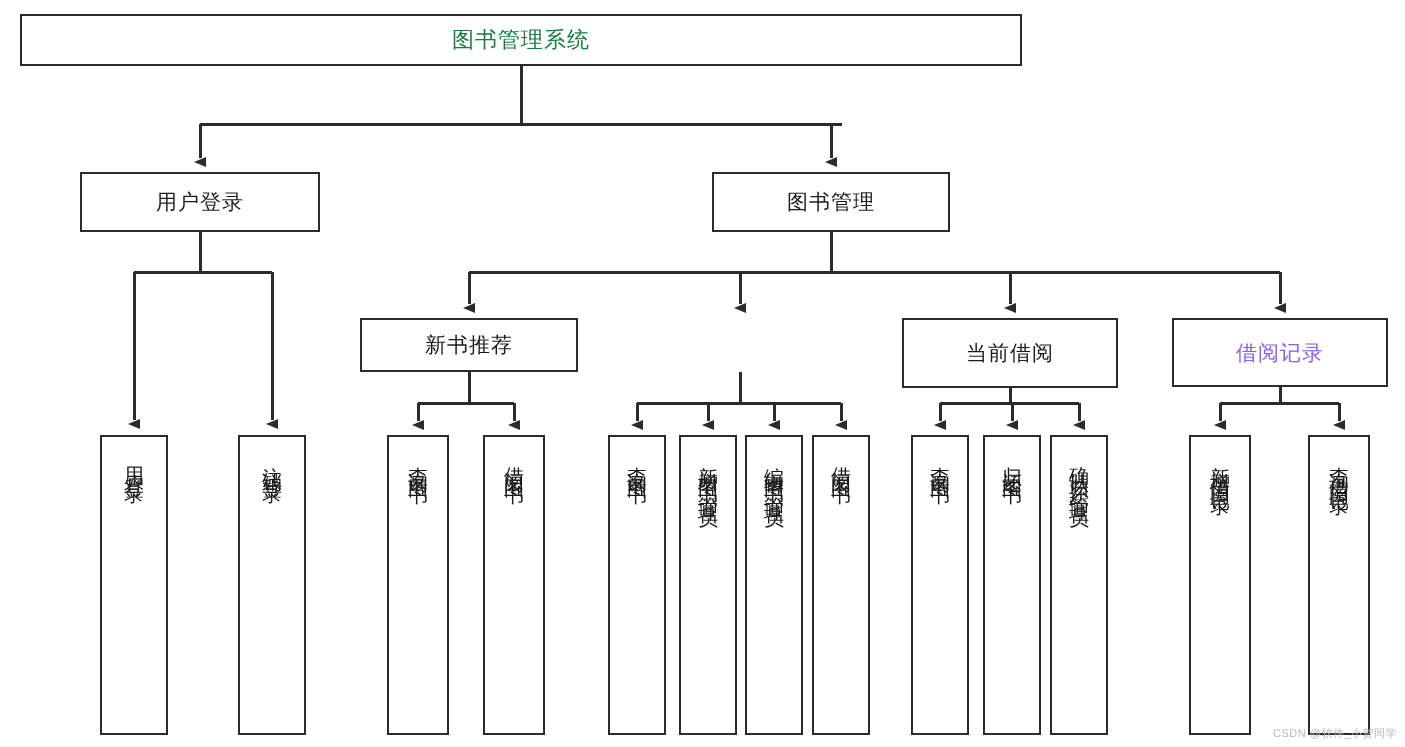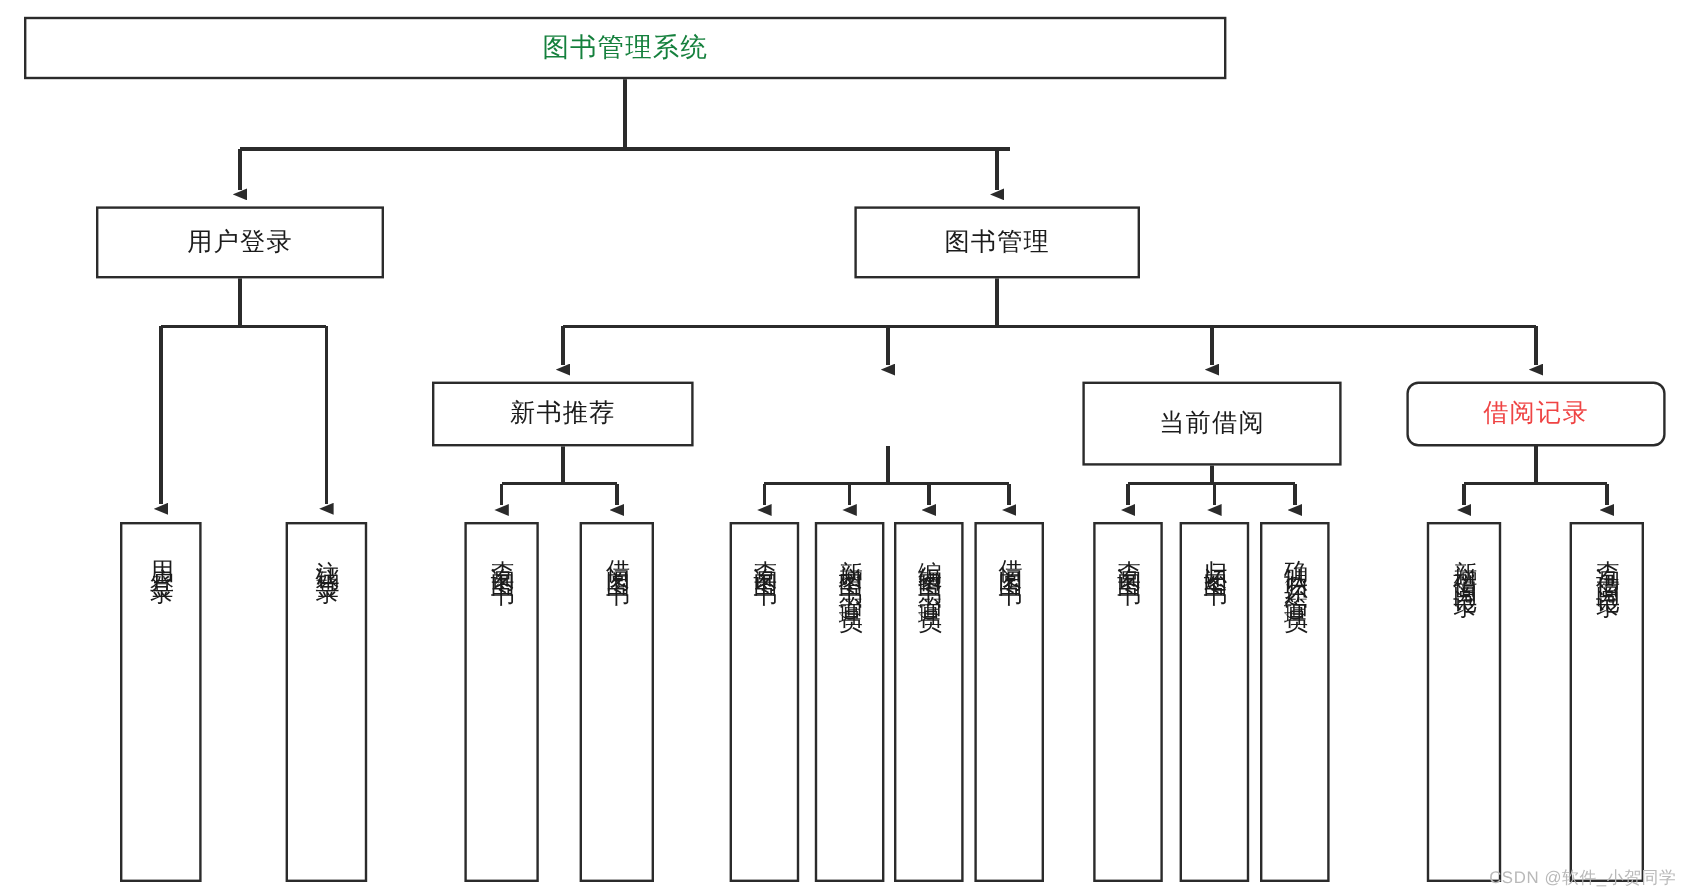--- a/index.html
+++ b/index.html
@@ -53,21 +53,21 @@
     text-orientation: upright;
     font-size: 20px;
     letter-spacing: 6px;
     line-height: 1.05;
     white-space: nowrap;
   }
   .watermark {
     position: absolute;
     right: 8px;
     bottom: 6px;
-    font-size: 14px;
+    font-size: 11px;
     color: #b9b9b9;
     letter-spacing: 0.5px;
     white-space: nowrap;
     user-select: none;
     text-align: right;
   }
 </style>
 </head>
 <body>
 
@@ -123,21 +123,21 @@
     </g>
   </svg>
 
   <div class="node horiz root" style="left: 20px; top: 14px; width: 1002px; height: 52px; border-color: rgb(43, 43, 43); color: #15803d;">图书管理系统</div>
 
   <div class="node horiz" style="left: 80px; top: 172px; width: 240px; height: 60px; border-color: rgb(43, 43, 43); color: rgb(27, 27, 27);">用户登录</div>
   <div class="node horiz" style="left: 712px; top: 172px; width: 238px; height: 60px; border-color: rgb(43, 43, 43); color: rgb(27, 27, 27);">图书管理</div>
 
   <div class="node horiz" style="left: 360px; top: 318px; width: 218px; height: 54px; border-color: rgb(43, 43, 43); color: rgb(27, 27, 27);">新书推荐</div>
   <div class="node horiz" style="left: 902px; top: 318px; width: 216px; height: 70px; border-color: rgb(43, 43, 43); color: rgb(27, 27, 27);">当前借阅</div>
-  <div class="node horiz" style="left: 1172px; top: 318px; width: 216px; height: 54px; border-color: rgb(43, 43, 43); color: #ef4444; border-radius: 10px;">借阅记录</div>
+  <div class="node horiz" style="left: 1172px; top: 318px; width: 216px; height: 69px; border-color: rgb(43, 43, 43); color: #8b5cf6;">借阅记录</div>
 
   <div class="node vert" style="left: 100px; top: 435px; width: 68px; height: 300px; border-color: rgb(43, 43, 43); color: rgb(27, 27, 27);">
     <span class="vert-text">用户登录</span>
   </div>
   <div class="node vert" style="left: 238px; top: 435px; width: 68px; height: 300px; border-color: rgb(43, 43, 43); color: rgb(27, 27, 27);">
     <span class="vert-text">注销登录</span>
   </div>
   <div class="node vert" style="left: 387px; top: 435px; width: 62px; height: 300px; border-color: rgb(43, 43, 43); color: rgb(27, 27, 27);">
     <span class="vert-text">查询图书</span>
   </div>

